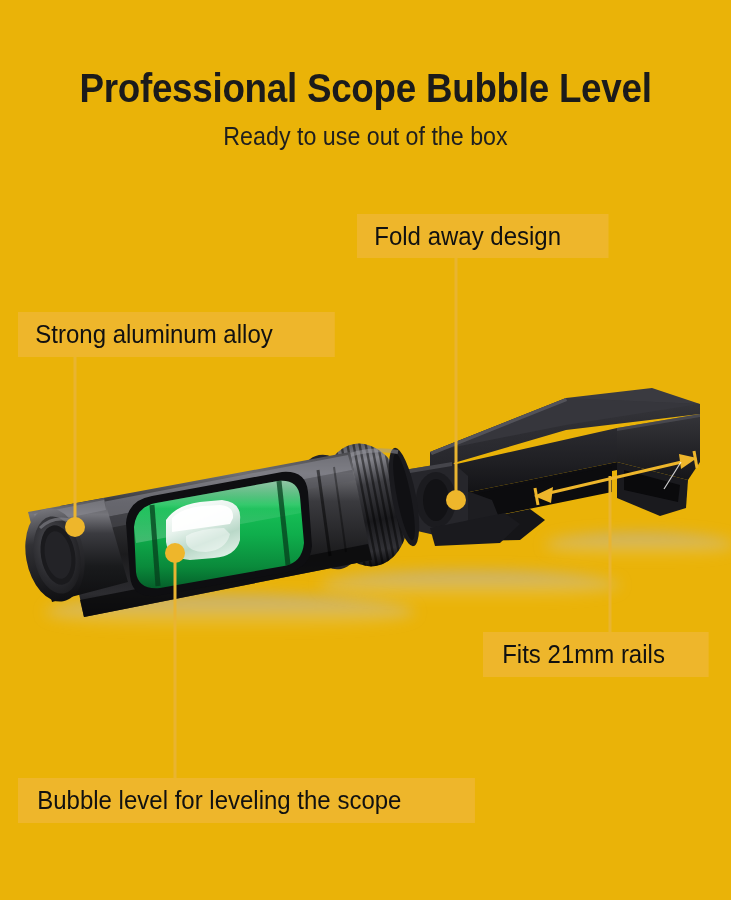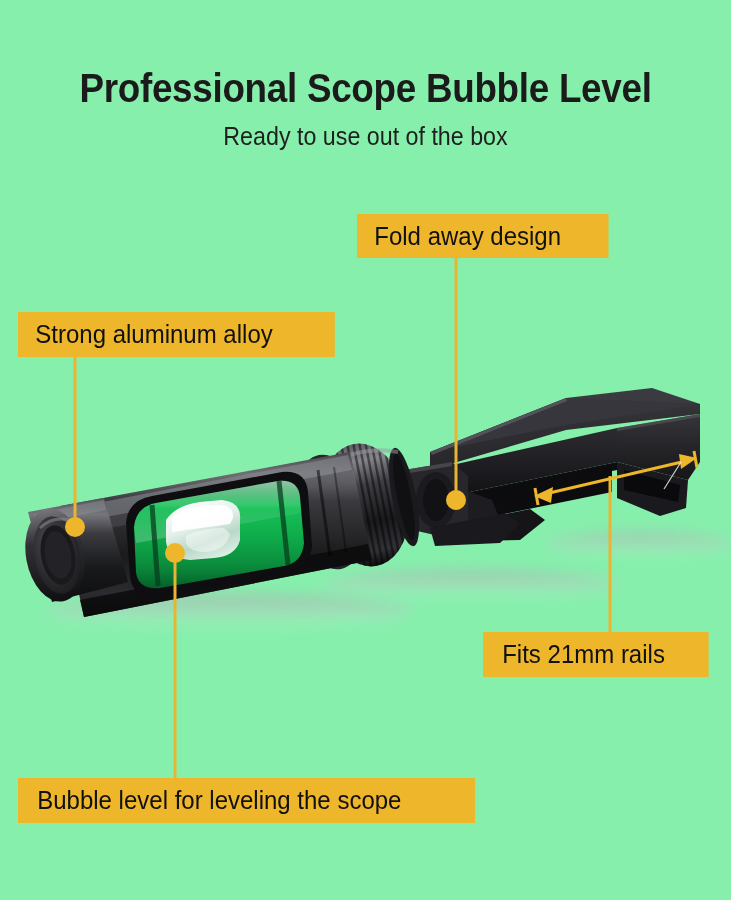--- a/index.html
+++ b/index.html
@@ -8,21 +8,21 @@
     background: #ffffff;
   }
   body {
     font-family: "Liberation Sans", sans-serif;
     -webkit-font-smoothing: antialiased;
   }
   #page {
     position: relative;
     width: 731px;
     height: 900px;
-    background: #86efac;
+    background: #eab308;
     overflow: hidden;
   }
 
   
   .page-title {
     position: absolute;
     left: 0;
     top: 66px;
     width: 731px;
     text-align: center;

